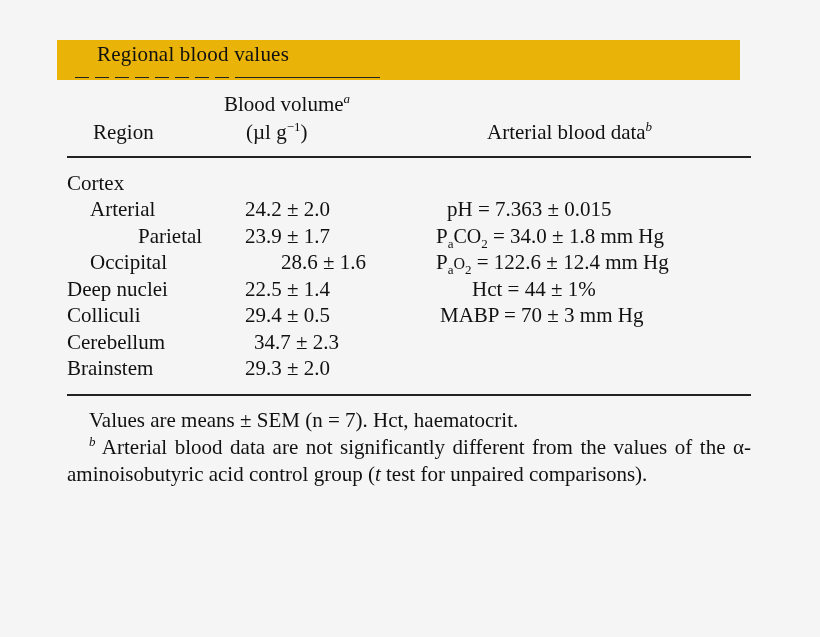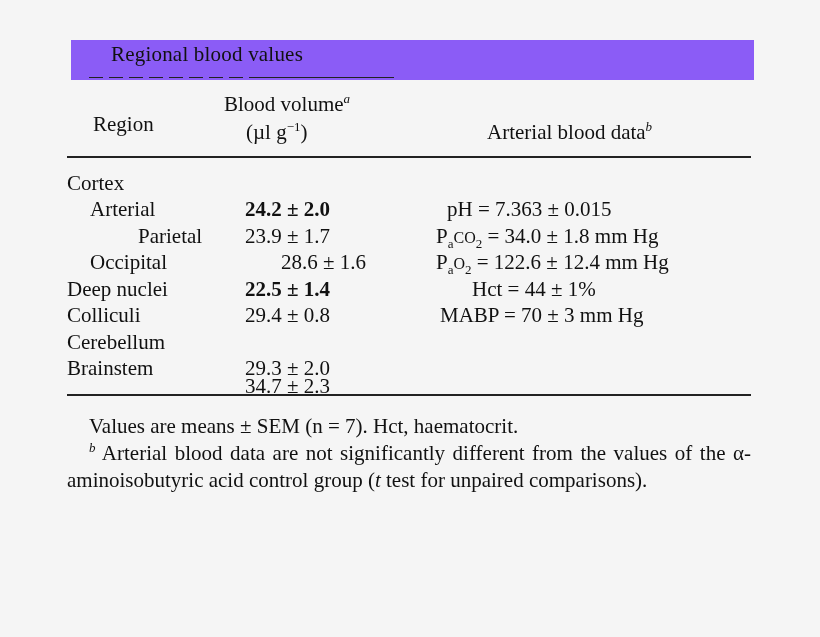--- a/index.html
+++ b/index.html
@@ -1,82 +1,82 @@
 <!DOCTYPE html>
 <html><head>
 <meta charset="utf-8">
 <style>
   html, body { margin:0; padding:0; }
   body {
     width:820px; height:637px; background:#f5f5f5; position:relative; overflow:hidden;
     font-family:"Liberation Serif","DejaVu Serif",serif; color:#111;
   }
   .title-strip {
-    position:absolute; left:71px; top:40px; width:683px; height:40px; background:#8b5cf6;text-align:right;
+    position:absolute; left:57px; top:40px; width:683px; height:40px; background:#eab308;text-align:right;
   }
   .title {
     position:absolute; left:40px; top:2px; font-size:21px; letter-spacing:0.2px;
   }
   .title-rule {
     position:absolute; left:18px; top:37px; width:305px; height:1px;
     background:repeating-linear-gradient(90deg,#222 0 14px,transparent 14px 20px);
   }
   .title-rule .solid { position:absolute; left:170px; width:135px; height:1px; background:#222; }
   .hrule { position:absolute; left:67px; width:684px; height:1.5px; background:#222; }
   .t { position:absolute; font-size:21px; white-space:nowrap; line-height:26px; }
   sup.s { font-size:13px; font-style:italic; vertical-align:8px; line-height:0; }
   sub.s { font-size:13px; vertical-align:-5px; line-height:0; }
-  .note { position:absolute; left:67px; width:684px; font-size:21px; line-height:27px; text-align:justify;margin-top:6px; }
+  .note { position:absolute; left:67px; width:684px; font-size:21px; line-height:27px; text-align:justify; }
   .note p { margin:0; }
   .ind { text-indent:22px; }
   i { font-style:italic; }
 </style>
 </head>
 <body>
 
 <div class="title-strip">
   <div class="title">Regional blood values</div>
   <div class="title-rule">
       <div class="solid"></div>
     </div>
 </div>
 
 <div class="t" style="left:224px;top:91px;">
   <span>Blood volume</span><sup class="s">a</sup>
 </div>
-<div class="t" style="left:93px;top:111px;">Region</div>
+<div class="t" style="left:93px;top:119px;">Region</div>
 <div class="t" style="left:246px;top:119px;">
   <span>(µl g</span><sup class="s" style="font-style:normal">−1</sup><span>)</span>
 </div>
 <div class="t" style="left:487px;top:119px;">
   <span>Arterial blood data</span><sup class="s">b</sup>
 </div>
 
 <div class="hrule" style="top:156px;"></div>
 
 <div class="t" style="left:67px;top:170px;text-align:right;">Cortex</div>
 <div id="rows">
     <div class="t" style="left: 90px; top: 196px;">Arterial</div>
-    <div class="t" style="left: 245px; top: 196px; font-weight: bold;">24.2 ± 2.0</div>
+    <div class="t" style="left: 245px; top: 196px;">24.2 ± 2.0</div>
     <div class="t" style="left: 90px; top: 222.5px; margin-left: 48px;">Parietal</div>
     <div class="t" style="left: 245px; top: 222.5px;">23.9 ± 1.7</div>
     <div class="t" style="left: 90px; top: 249px;">Occipital</div>
     <div class="t" style="left: 245px; top: 249px; margin-left: 36px;">28.6 ± 1.6</div>
     <div class="t" style="left: 67px; top: 275.5px;">Deep nuclei</div>
-    <div class="t" style="left: 245px; top: 275.5px; font-weight: bold;">22.5 ± 1.4</div>
+    <div class="t" style="left: 245px; top: 275.5px;">22.5 ± 1.4</div>
     <div class="t" style="left: 67px; top: 302px;">Colliculi</div>
-    <div class="t" style="left: 245px; top: 302px;">29.4 ± 0.8</div>
+    <div class="t" style="left: 245px; top: 302px;">29.4 ± 0.5</div>
     <div class="t" style="left: 67px; top: 328.5px;">Cerebellum</div>
-    <div class="t" style="left: 245px; top: 328.5px; margin-top: 44px;">34.7 ± 2.3</div>
+    <div class="t" style="left: 254px; top: 328.5px;">34.7 ± 2.3</div>
     <div class="t" style="left: 67px; top: 355px;">Brainstem</div>
     <div class="t" style="left: 245px; top: 355px;">29.3 ± 2.0</div>
   </div>
 <div id="arts">
     <div class="t" style="left: 447px; top: 196px;"><span>pH</span><span> = 7.363 ± 0.015</span></div>
-    <div class="t" style="left: 436px; top: 222.5px;"><span>P</span><sub class="s">a</sub><span style="font-size:16px">CO</span><sub class="s">2</sub><span> = 34.0 ± 1.8 mm Hg</span></div>
+    <div class="t" style="left: 436px; top: 222.5px;"><span>P</span><sub class="s">a</sub><span style="font-size:20px">CO</span><sub class="s">2</sub><span> = 34.0 ± 1.8 mm Hg</span></div>
     <div class="t" style="left: 436px; top: 249px;"><span>P</span><sub class="s">a</sub><span style="font-size:16px">O</span><sub class="s">2</sub><span> = 122.6 ± 12.4 mm Hg</span></div>
     <div class="t" style="left: 472px; top: 275.5px;"><span>Hct</span><span> = 44 ± 1%</span></div>
     <div class="t" style="left: 440px; top: 302px;"><span>MABP</span><span> = 70 ± 3 mm Hg</span></div>
   </div>
 
 <div class="hrule" style="top:394px;"></div>
 
 <div class="note" style="top:407px;">
   <p class="ind">Values are means ± SEM (n = 7). Hct, haematocrit.</p>
   <p class="ind"><sup class="s">b</sup><span> Arterial blood data are not significantly different from the values of the α-aminoisobutyric acid control group (</span><i>t</i><span> test for unpaired comparisons).</span></p>

